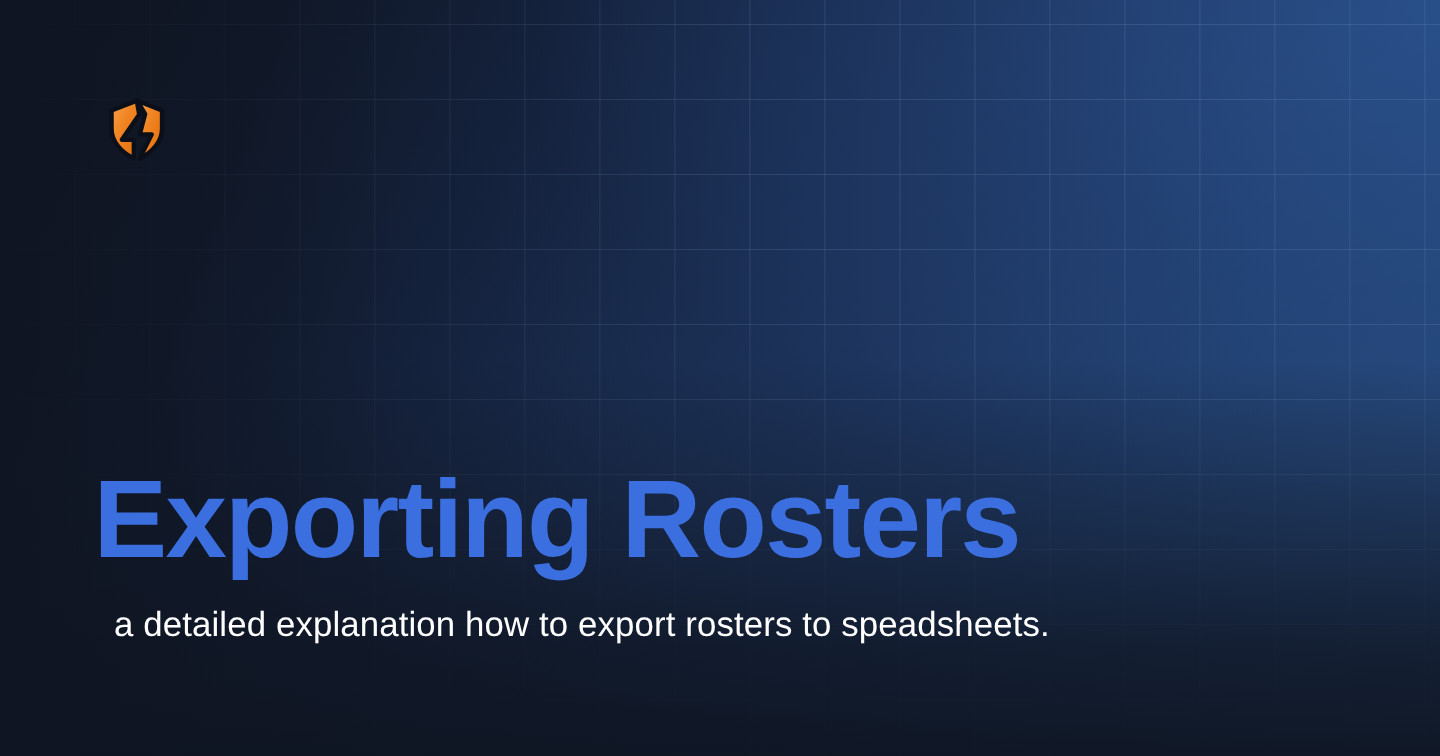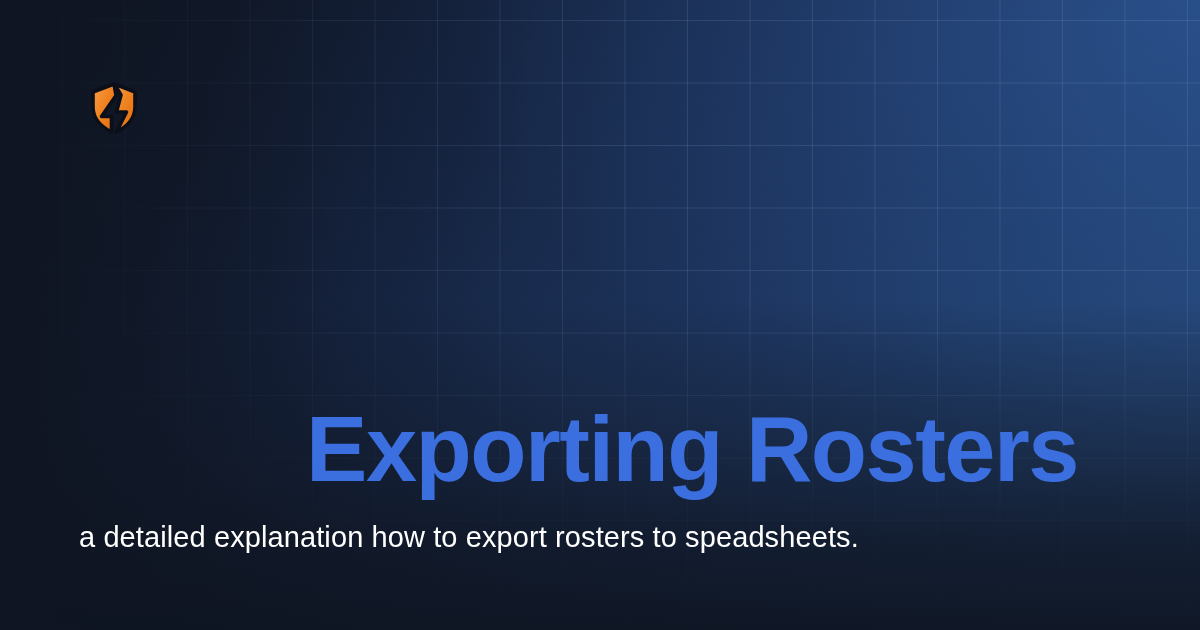--- a/index.html
+++ b/index.html
@@ -113,25 +113,24 @@
   }
 
   .title {
     margin: 0 0 24px 0;
     font-size: 92px;
     line-height: 0.98;
     font-weight: 700;
     letter-spacing: -1.5px;
     color: #3b6fdf;
     white-space: nowrap;
-    text-align: right;
   }
 
   .subtitle {
-    margin: 1px;
+    margin: 17px;
     font-size: 29px;
     line-height: 1.34;
     font-weight: 400;
     letter-spacing: 0.1px;
     color: #ffffff;
     max-width: 780px;
   }
 </style>
 </head>
 <body>

